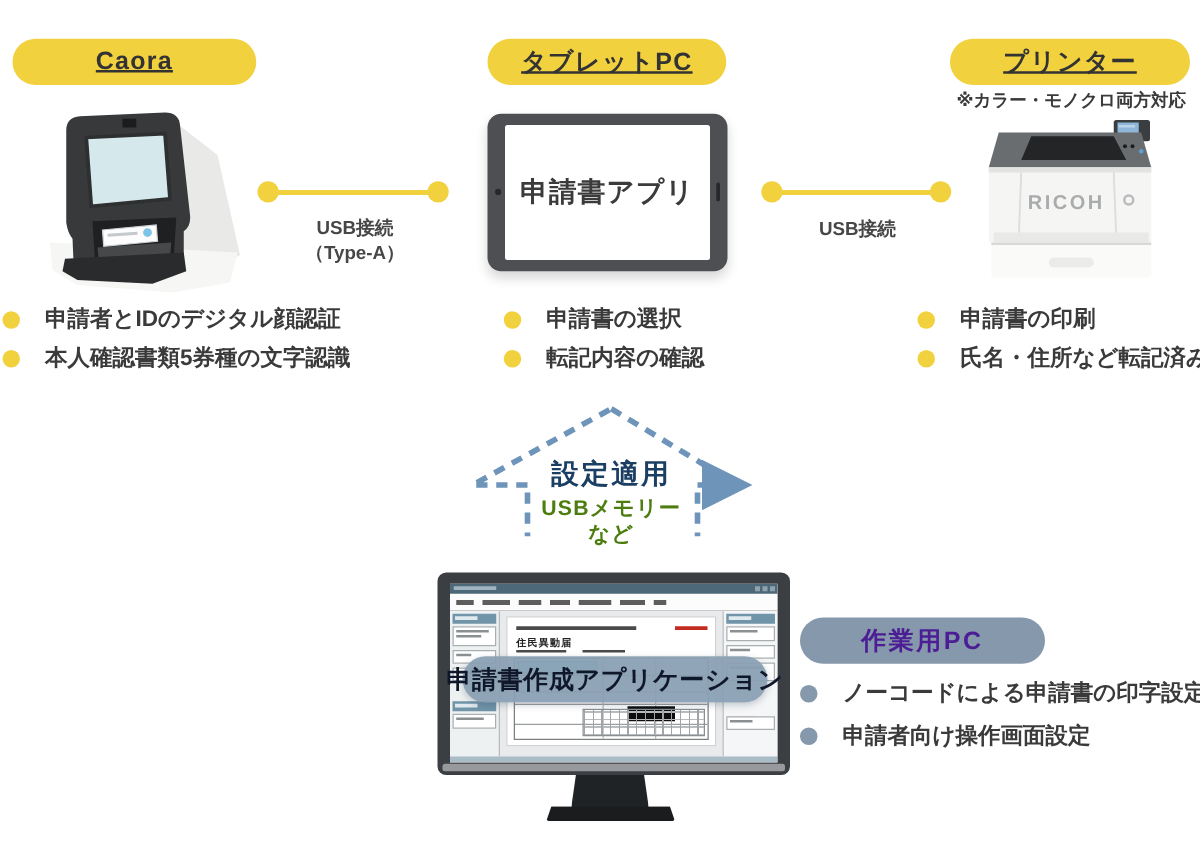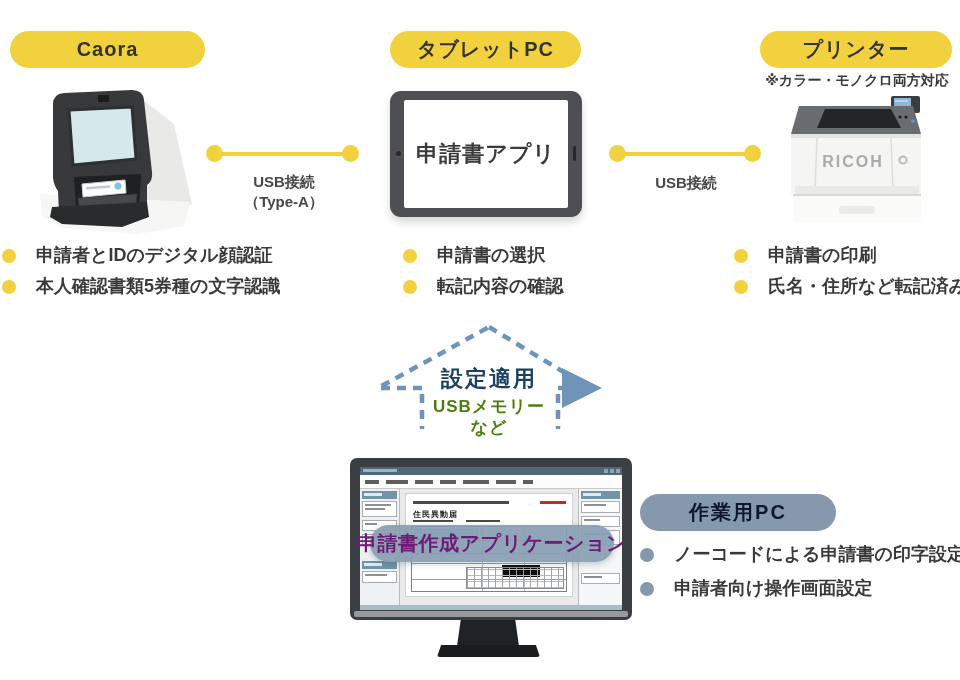--- a/index.html
+++ b/index.html
@@ -8,21 +8,21 @@
     background:#ffffff;
     font-family:"Liberation Sans","DejaVu Sans",sans-serif;
     color:#3a3a3a;
   }
   .abs{position:absolute;}
 
   
   .badge{
     position:absolute;height:37px;border-radius:19px;background:#f2d13f;
     display:flex;align-items:center;justify-content:center;
-    font-size:20px;font-weight:bold;color:#333333;letter-spacing:1px;
+    font-size:20px;font-weight:bold;color:#333333;letter-spacing:1px;text-decoration:underline;
   }
 
   
   .cable{position:absolute;height:4px;background:#f2d13f;top:152px;}
   .cable-dot{position:absolute;width:17px;height:17px;border-radius:50%;background:#f2d13f;top:145px;}
   .cable-label{position:absolute;width:160px;text-align:center;font-size:15px;font-weight:600;color:#474747;}
 
   
   .bullets{position:absolute;}
   .bullet-row{display:flex;align-items:flex-start;margin-bottom:9px;}
@@ -83,28 +83,28 @@
          background:repeating-linear-gradient(90deg,#a2a5a7 0 1px,transparent 1px 7px),
                     repeating-linear-gradient(0deg,#b9bcbe 0 1px,transparent 1px 6px);}
   .red-btn{position:absolute;left:4px;top:84px;width:22px;height:7px;background:#ee1c16;}
   .app-status{height:5px;background:#a9bdc7;}
 
   
   .overlay-pill{
     position:absolute;left:370px;top:525px;width:244px;height:37px;border-radius:19px;
     background:rgba(137,159,179,0.94);box-shadow:0 2px 6px rgba(40,60,80,0.25);
     display:flex;align-items:center;justify-content:center;
-    font-size:20px;font-weight:bold;color:#701a75;letter-spacing:0.5px;white-space:nowrap;
+    font-size:20px;font-weight:bold;color:#0f172a;letter-spacing:0.5px;white-space:nowrap;
   }
 
   
   .workpc-badge{
     position:absolute;left:640px;top:494px;width:196px;height:37px;border-radius:19px;background:#8598ac;
     display:flex;align-items:center;justify-content:center;
-    font-size:20px;font-weight:bold;color:#0f172a;letter-spacing:2px;
+    font-size:20px;font-weight:bold;color:#4c1d95;letter-spacing:2px;
   }
 </style>
 </head>
 <body>
 
 <div class="badge" style="left:10px;top:31px;width:195px;">Caora</div>
 <div class="badge" style="left:390px;top:31px;width:191px;">タブレットPC</div>
 <div class="badge" style="left:760px;top:31px;width:192px;">プリンター</div>
 <div class="printer-note">※カラー・モノクロ両方対応</div>
 

